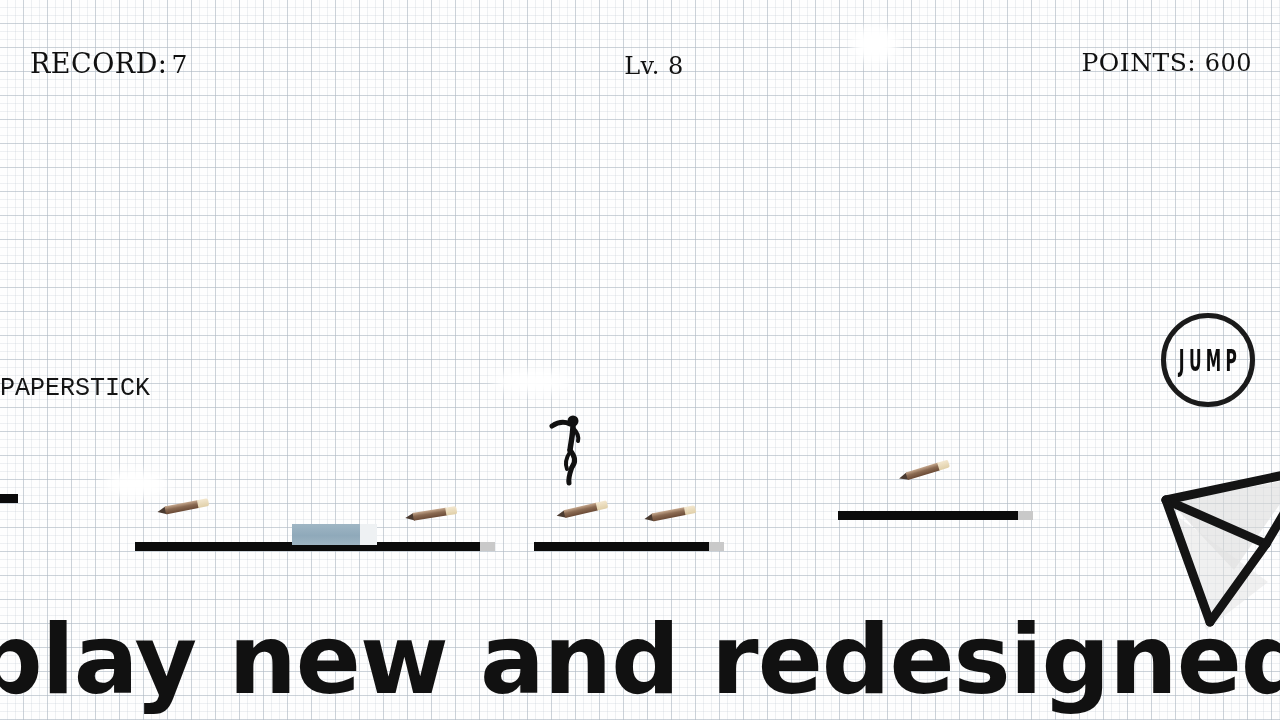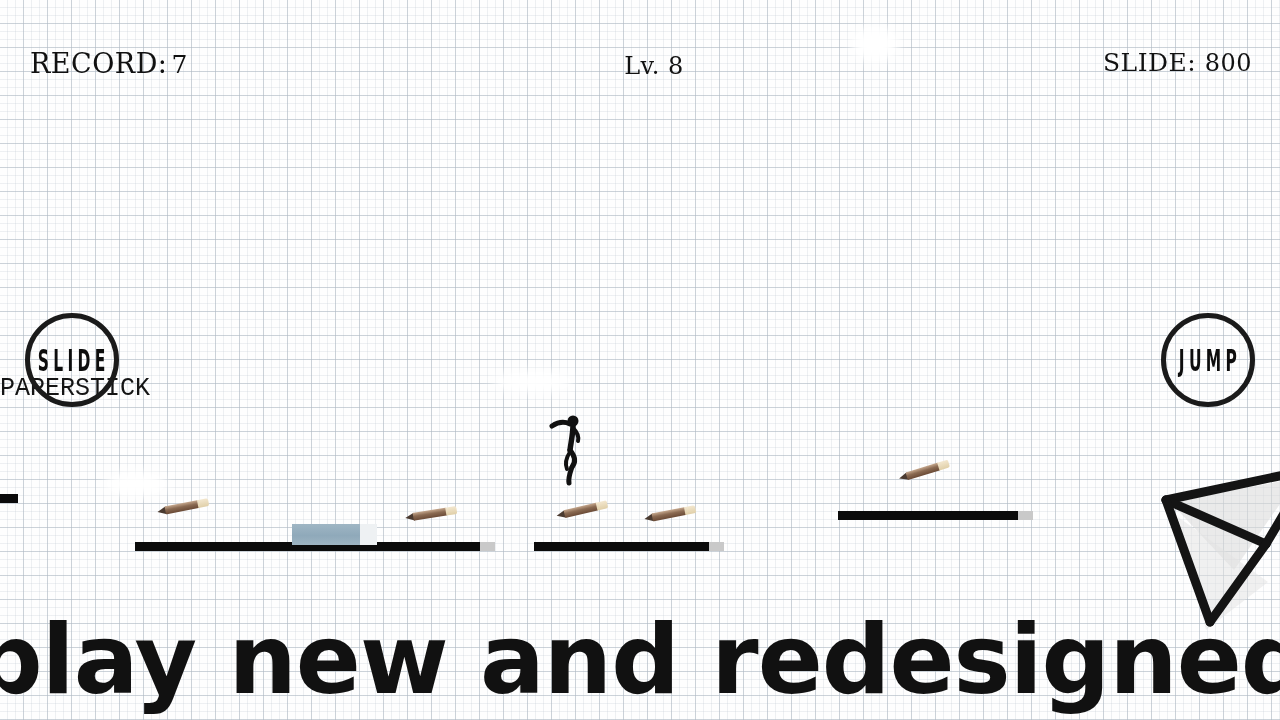--- a/index.html
+++ b/index.html
@@ -190,30 +190,27 @@
   <div class="blotch" style="left:104px; top:472px; width:64px; height:24px;"></div>
 
   <div class="hud" id="hud-deaths">
     <span>RECORD:</span><span class="val">7</span>
   </div>
 
   <div class="hud" id="hud-level">Lv. 8</div>
 
   <div class="hud" id="hud-right">
     <div>
-      <span>SLIDE:</span>
-      <span class="val">800</span>
+      <span>POINTS:</span>
+      <span class="val">600</span>
     </div>
   </div>
 
   <div id="game-title">PAPERSTICK</div>
 
-  <div class="ctrl" id="btn-slide">
-    <span class="lbl">SLIDE</span>
-  </div>
 
   <div class="ctrl" id="btn-jump">
     <span class="lbl">JUMP</span>
   </div>
 
   <div class="platform nocap" style="left:0px; top:494px; width:18px;"></div>
   <div class="platform" style="left:135px; top:542px; width:345px;">
       <span class="cap"></span>
     </div>
   <div class="platform" style="left:534px; top:542px; width:175px;">

